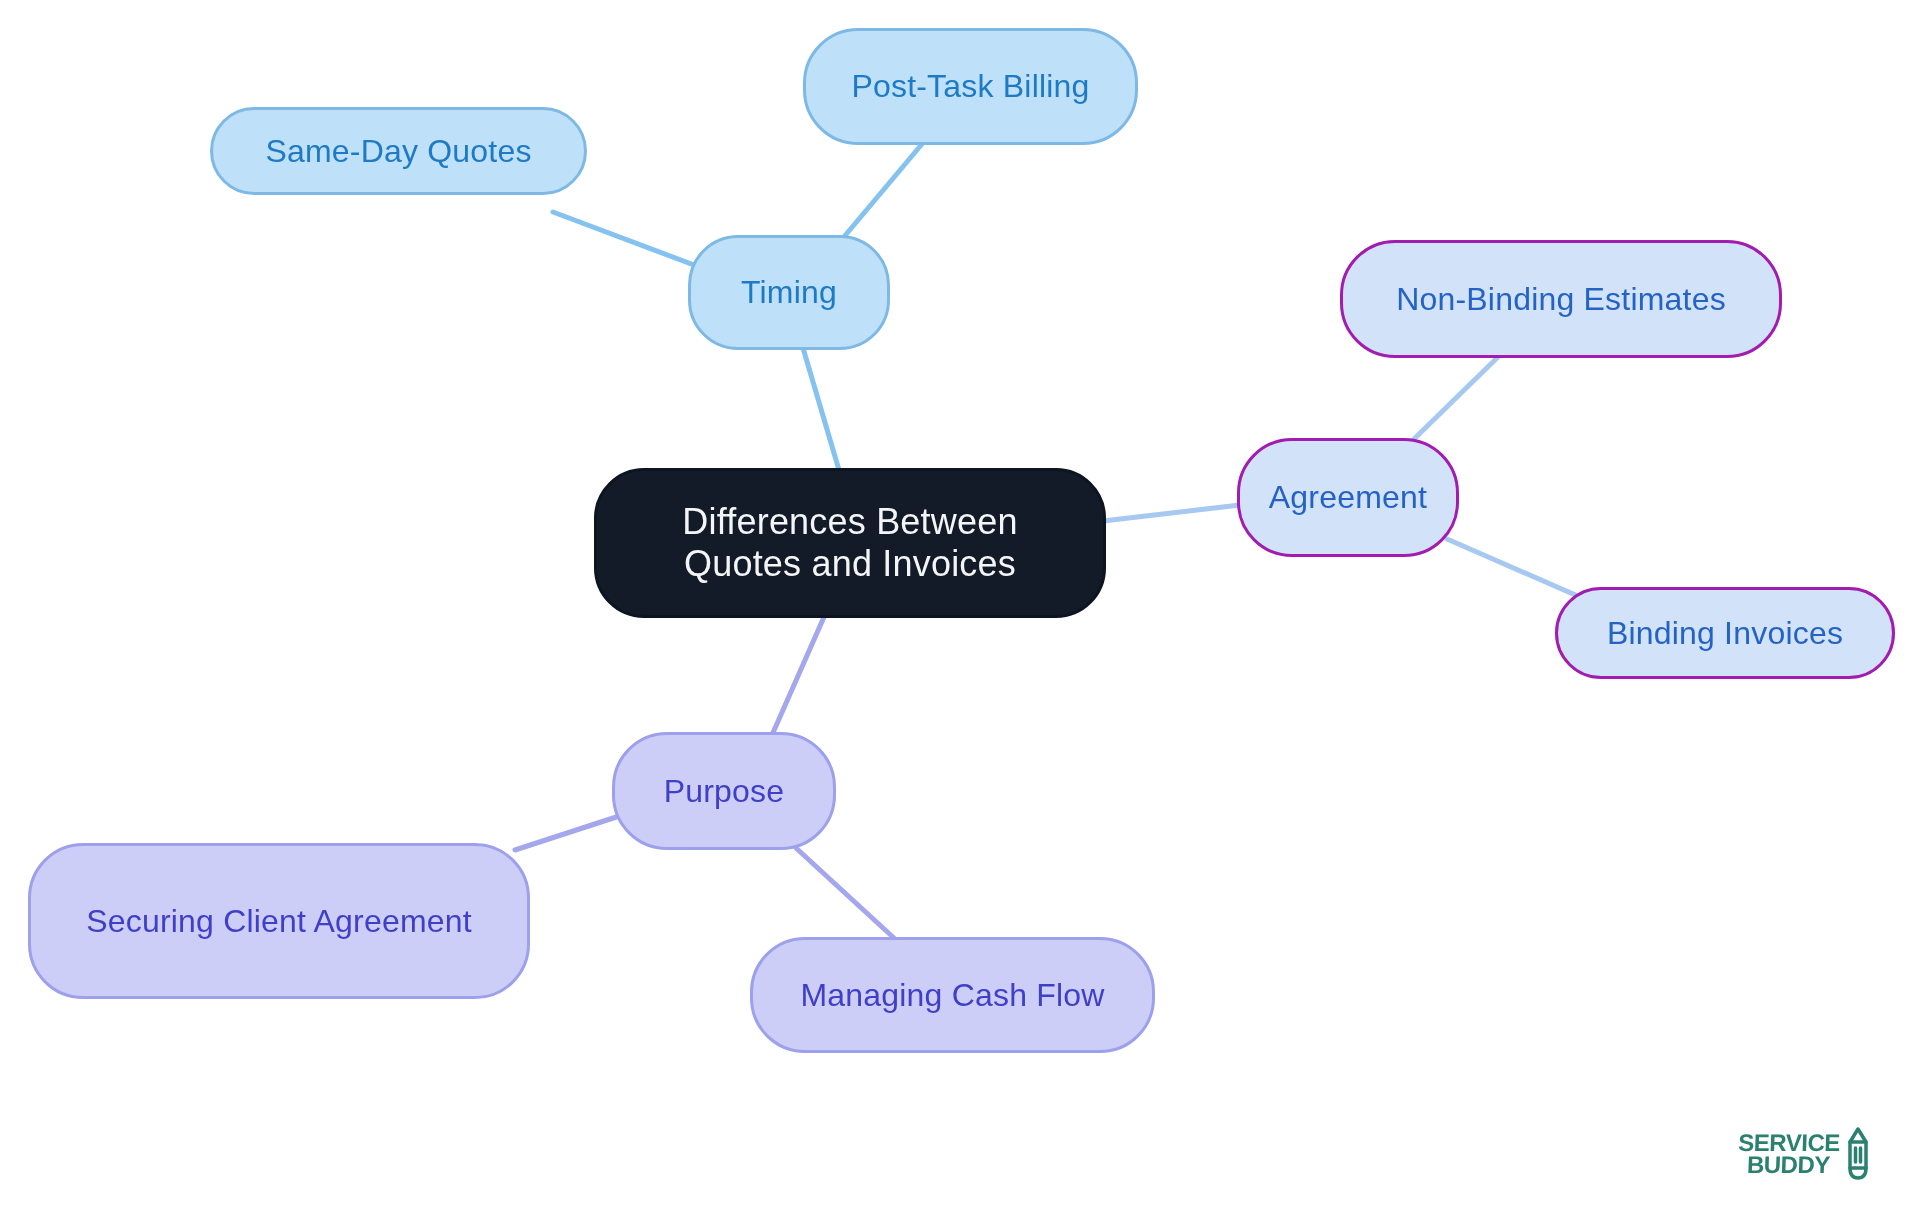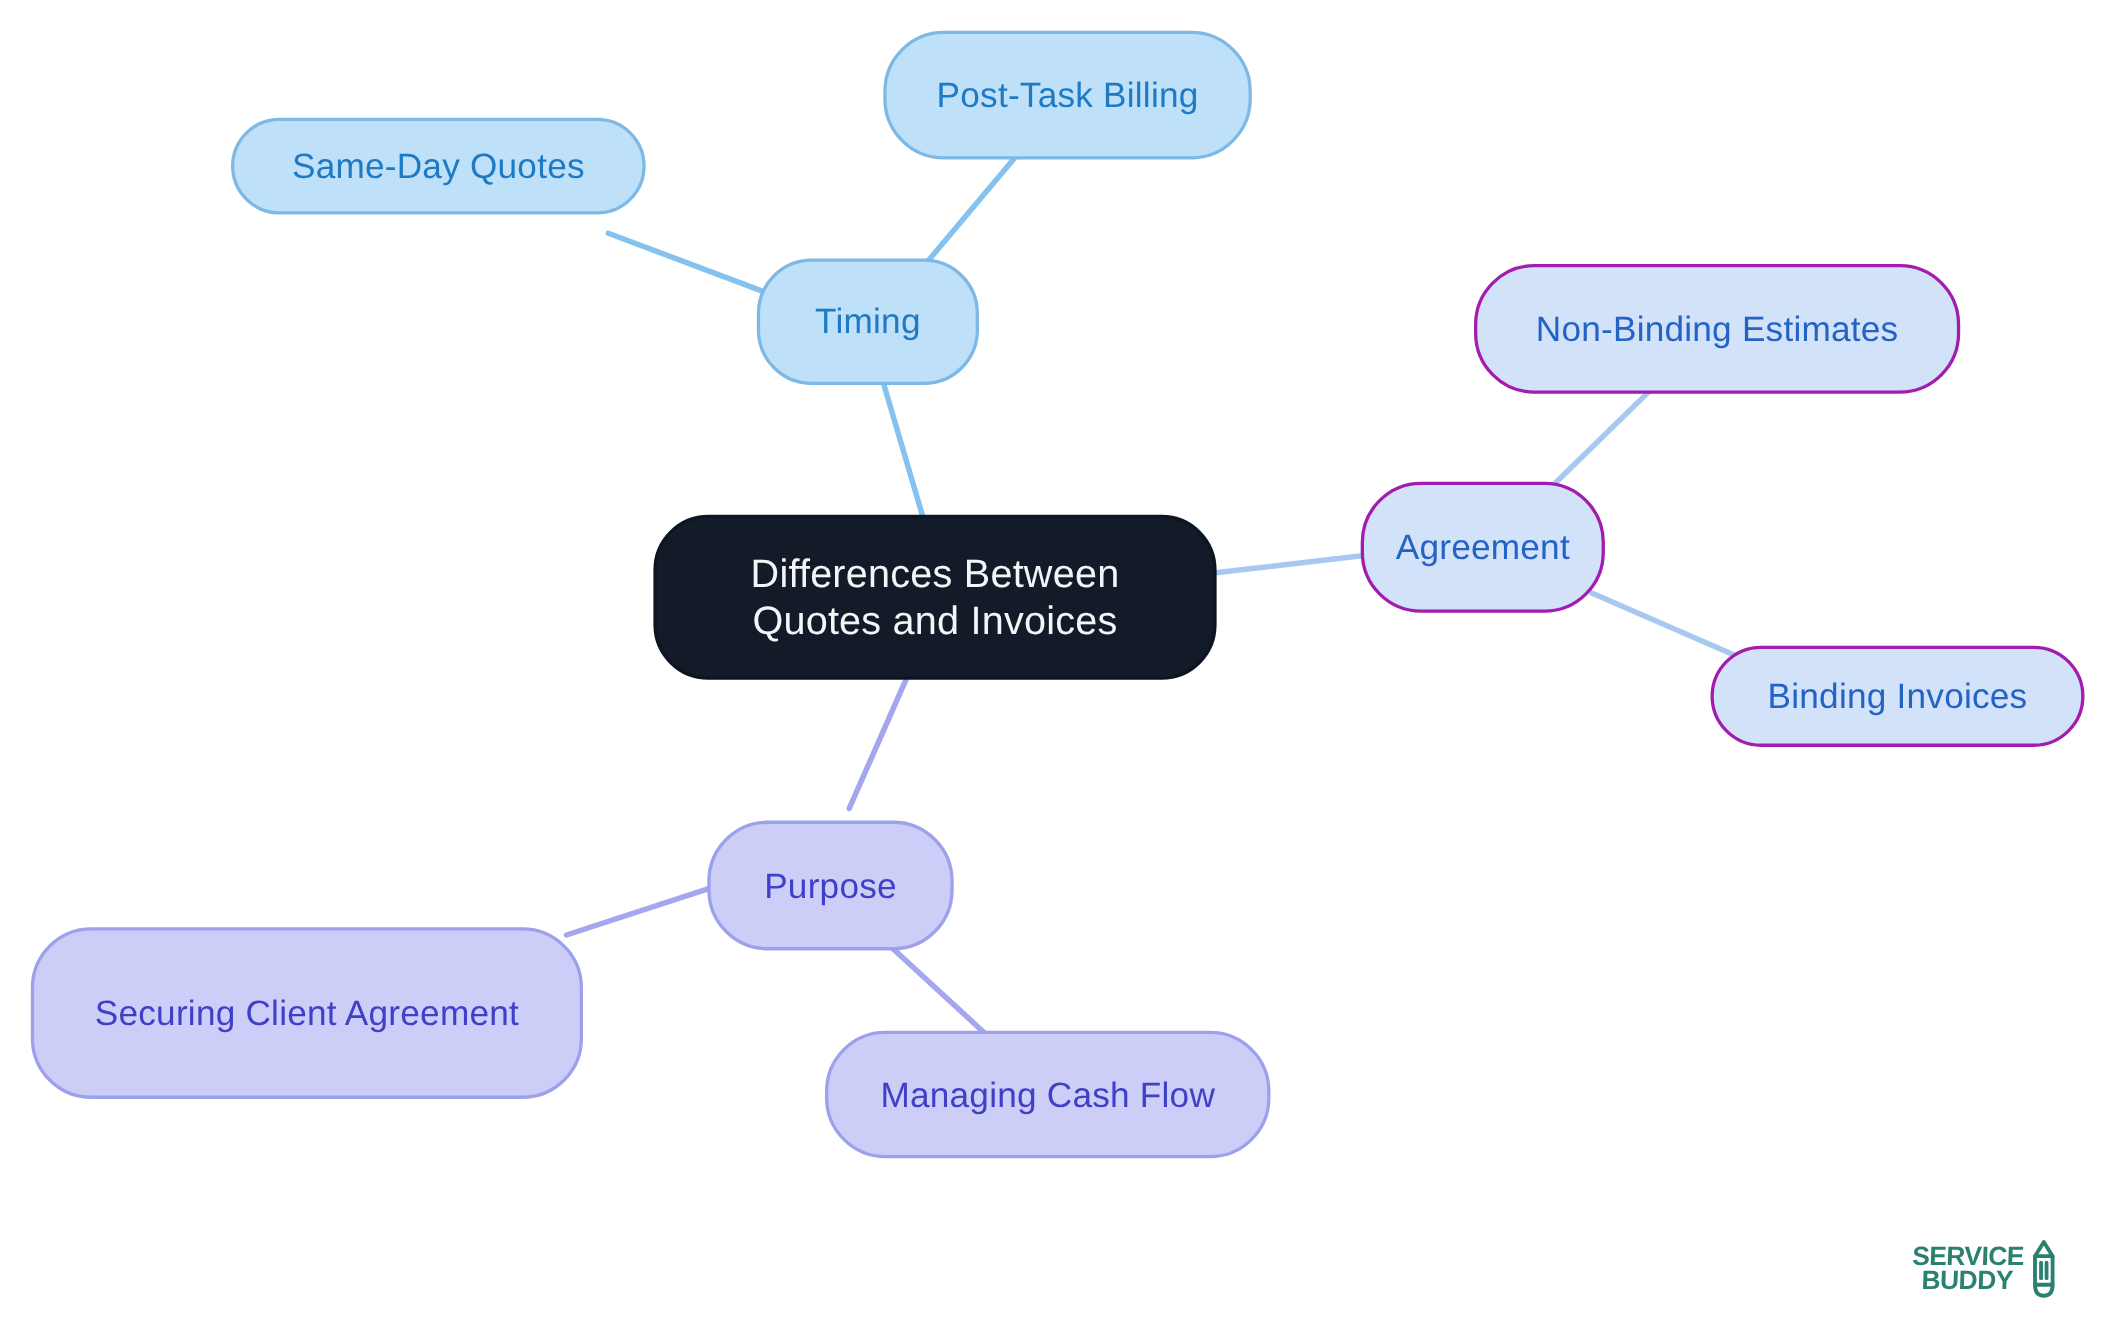--- a/index.html
+++ b/index.html
@@ -60,21 +60,21 @@
     background: #cccef7;
     border: 3px solid #9da0ea;
     color: #3f3fc8;
   }
   .node.n-timing     { left: 688px;  top: 235px; width: 202px; height: 115px; border-radius: 50px; }
   .node.n-same-day   { left: 210px;  top: 107px; width: 377px; height: 88px; }
   .node.n-post-task  { left: 803px;  top: 28px;  width: 335px; height: 117px; }
   .node.n-legality   { left: 1237px; top: 438px; width: 222px; height: 119px; }
   .node.n-non-bind   { left: 1340px; top: 240px; width: 442px; height: 118px; }
   .node.n-binding    { left: 1555px; top: 587px; width: 340px; height: 92px; }
-  .node.n-purpose    { left: 643px;  top: 732px; width: 224px; height: 118px; margin-top: 14px; }
+  .node.n-purpose    { left: 612px;  top: 732px; width: 224px; height: 118px; }
   .node.n-securing   { left: 28px;   top: 843px; width: 502px; height: 156px; }
   .node.n-managing   { left: 750px;  top: 937px; width: 405px; height: 116px; }
 
   .logo {
     position: absolute;
     left: 1738px; top: 1126px;
     display: flex;
     align-items: center;
     gap: 7px;
     color: #2a8170;

